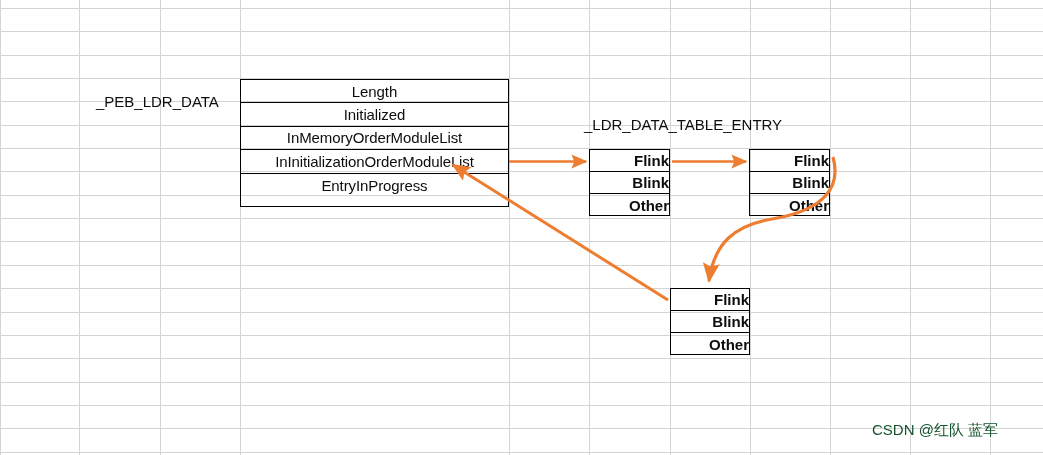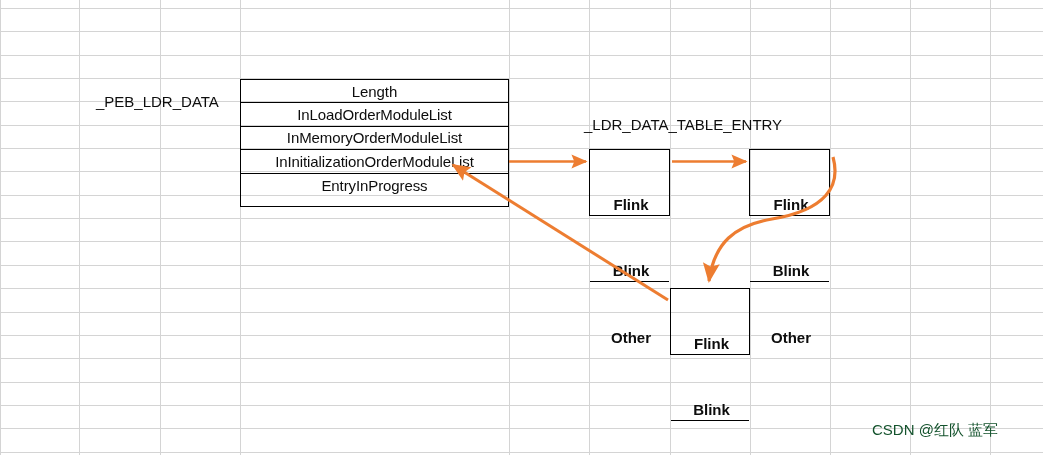--- a/index.html
+++ b/index.html
@@ -68,25 +68,24 @@
     font-size: 15px;
     letter-spacing: -0.1px;
   }
   
   .entry-box {
     width: 81px;
     height: 67px;
   }
   .entry-box .struct-row {
     height: 22.2px;
-    justify-content: center;
+    justify-content: flex-end;
     padding-left: 3px;
     font-size: 15px;
     font-weight: bold;
-    margin-top: 44px;
   }
   #entry-1 { left: 589px; top: 149px; }
   #entry-2 { left: 749px; top: 149px; }
   #entry-3 { left: 670px; top: 288px; width: 80px; }
 
   
   .label {
     position: absolute;
     font-size: 15px;
     color: #0d0d0d;
@@ -154,21 +153,21 @@
       <div class="gline-h" style="top: 405px;"></div>
       <div class="gline-h" style="top: 428px;"></div>
       <div class="gline-h" style="top: 452px;"></div>
     </div>
 
   <div class="struct-table" id="peb-table">
     <div class="struct-row">
         <span>Length</span>
       </div>
     <div class="struct-row">
-        <span>InLoadOrderModuleList</span>
+        <span>Initialized</span>
       </div>
     <div class="struct-row">
         <span>InMemoryOrderModuleList</span>
       </div>
     <div class="struct-row">
         <span>InInitializationOrderModuleList</span>
       </div>
     <div class="struct-row">
         <span>EntryInProgress</span>
       </div>

